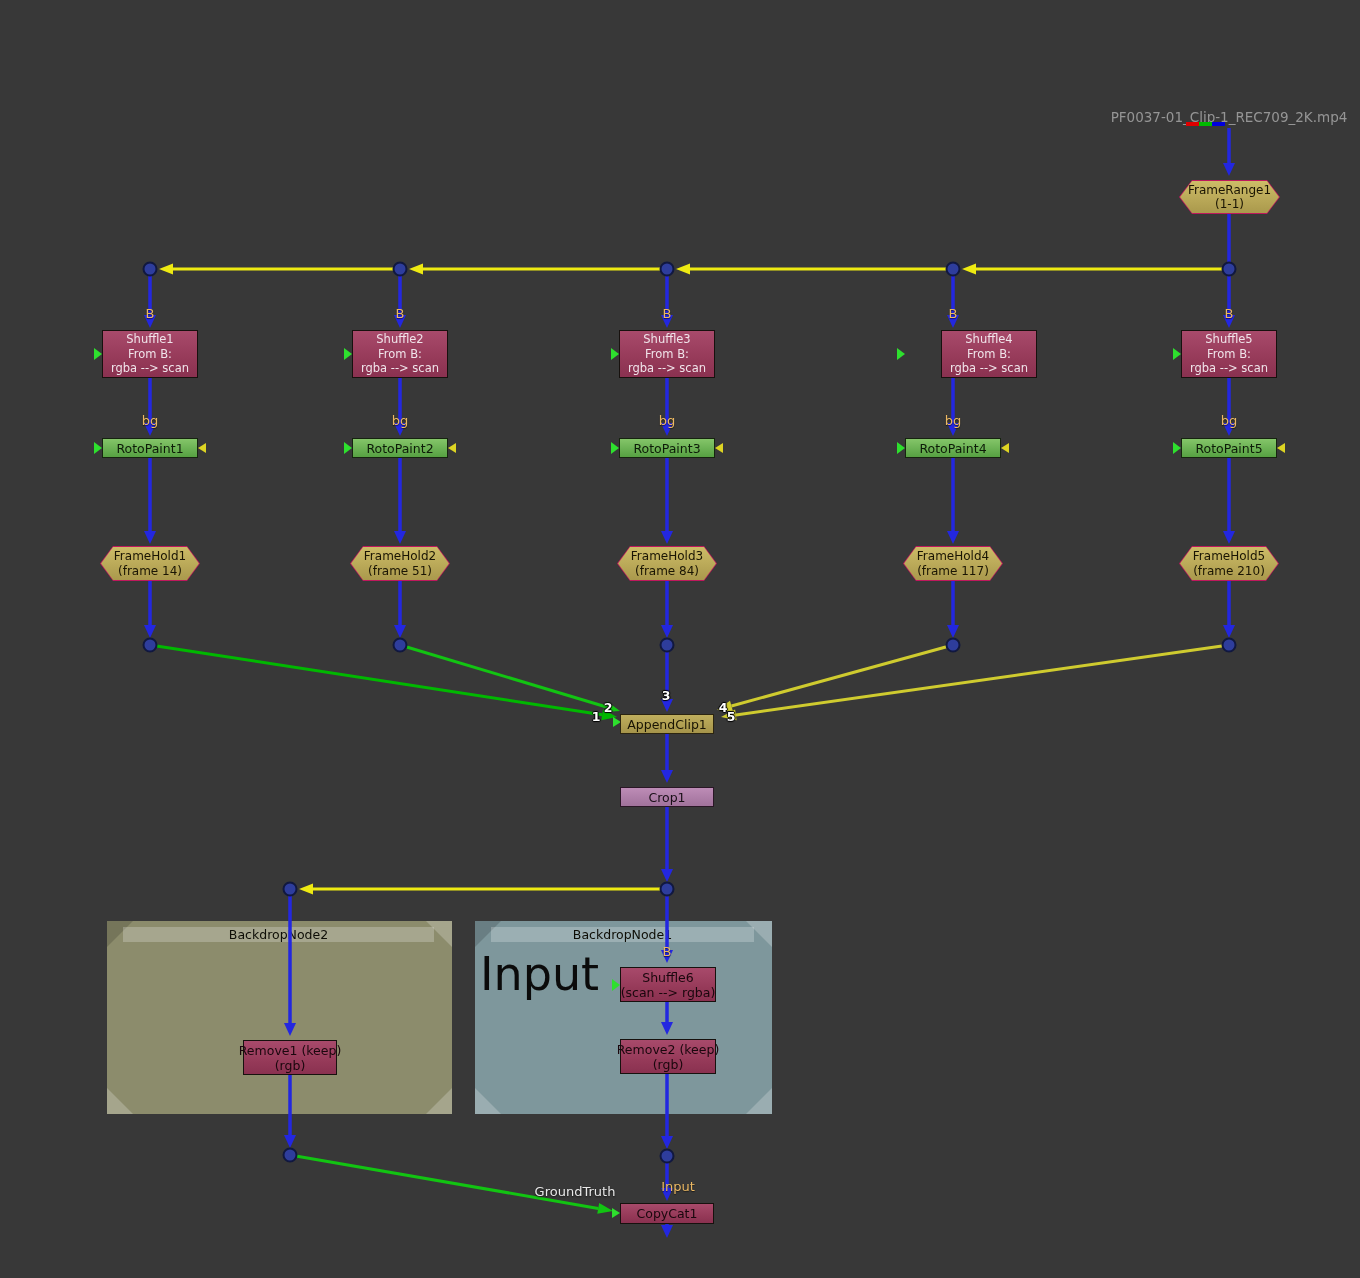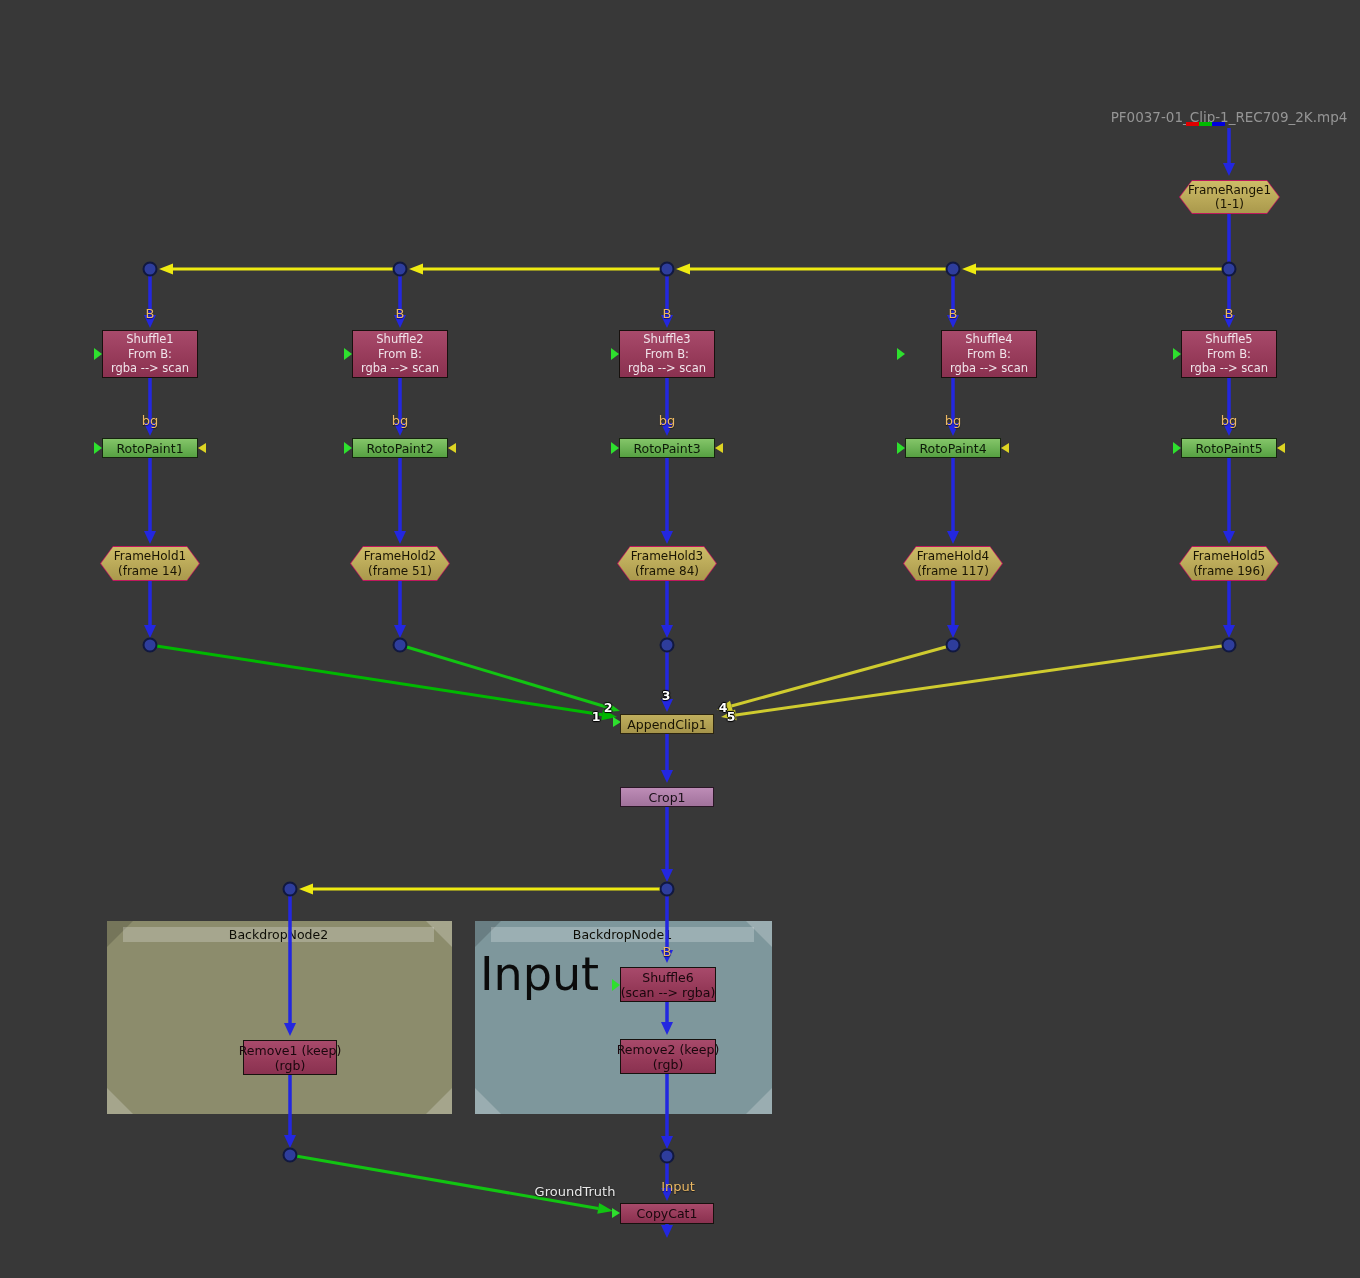--- a/index.html
+++ b/index.html
@@ -317,16 +317,16 @@
       <div class="nl">From B:</div>
       <div class="nl">rgba --&gt; scan</div>
     </div>
     <div class="port-label" style="left: 1215px; top: 413px; width: 28px;">bg</div>
     <div class="node green-node f12" style="left: 1181px; top: 438px; width: 96px; height: 20px;">
       <div class="nl">RotoPaint5</div>
     </div>
     <div class="hex" style="left: 1179px; top: 546px; width: 100px; height: 35px;">
       <div class="hex-in">
         <div class="nl">FrameHold5</div>
-        <div class="nl">(frame 196)</div>
+        <div class="nl">(frame 210)</div>
       </div>
     </div>
   </div>
 
 </body></html>

